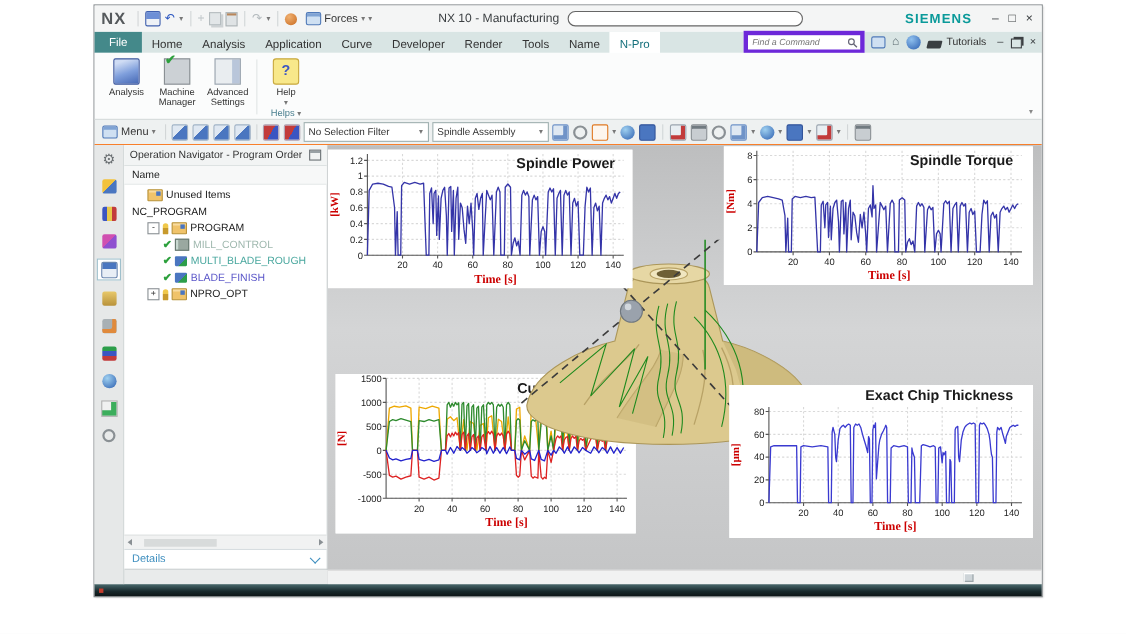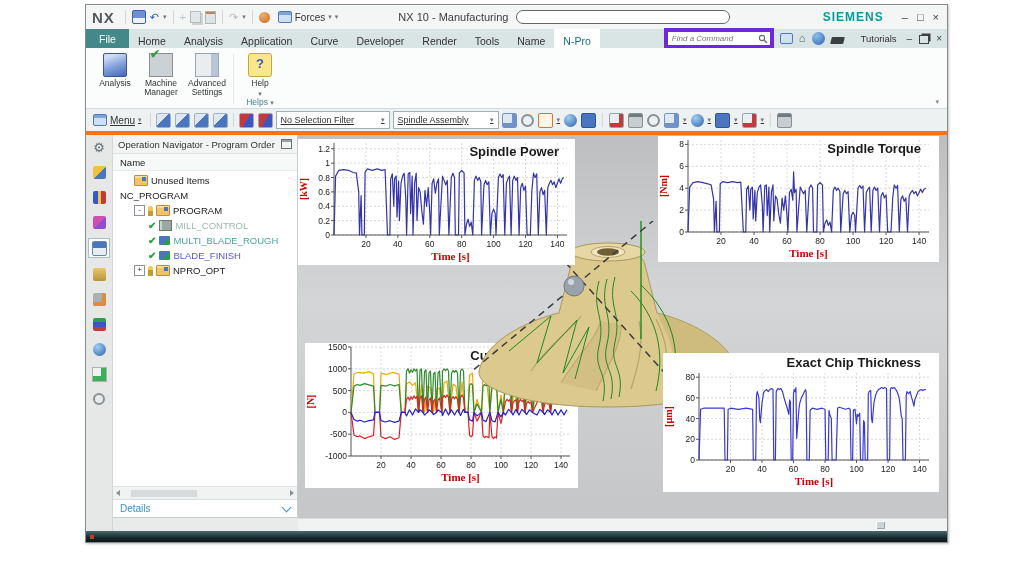--- a/index.html
+++ b/index.html
@@ -21,40 +21,40 @@
   .wbtns span{cursor:default;}
 
   
   .tabrow{height:19px;background:#d9e5e4;display:flex;align-items:stretch;font-size:10.5px;color:#333;flex:none;}
   .tab{padding:12px 9px;display:flex;align-items:center;white-space:nowrap;}
   .tab.file{background:#44898a;color:#fff;padding:0 13px;}
   .tab.active{background:#fff;color:#16707c;}
   .tabright{margin-left:auto;display:flex;align-items:center;gap:6px;padding-right:5px;}
   .findbox{display:flex;align-items:center;background:#fff;border:4px solid #6d28d9;height:13px;padding:0 2px;}
   .findbox input{border:none;outline:none;width:84px;font-size:8px;font-style:italic;color:#777;font-family:"Liberation Sans",sans-serif;background:transparent;}
-  .tut{font-size:9.5px;color:#333;display:flex;align-items:center;gap:17px;text-align:center;}
+  .tut{font-size:9.5px;color:#333;display:flex;align-items:center;gap:5px;text-align:center;}
   .docbtns{display:flex;align-items:center;gap:7px;color:#3c4043;font-size:10px;margin-left:4px;}
   .restore-ic{width:8px;height:7px;border:1px solid #3c4043;box-shadow:2px -2px 0 -0.5px #3c4043;margin-top:2px;}
 
   
   .ribbon{height:58px;background:#fbfcfc;border-bottom:1px solid #d4dada;display:flex;padding:2px 6px 0 6px;position:relative;flex:none;}
   .rbtn{width:46px;display:flex;flex-direction:column;align-items:center;font-size:8.5px;line-height:1.1;color:#333;text-align:center;gap:2px;padding-top:3px;}
   .rsep{width:1px;background:#e2e6e6;margin:4px 3px;}
   .ri{width:22px;height:22px;position:relative;flex:none;}
   .ri-analysis-cube-icon{background:linear-gradient(160deg,#cfdcf4 15%,#7f9fdc 55%,#4668b4);border:1px solid #39549c;border-radius:2px;}
   .ri-machine-manager-icon{background:#ccd1d5;border:1px solid #8a9094;}
   .ri-machine-manager-icon::after{content:"✔";position:absolute;left:0px;top:-6px;color:#2ca03c;font-size:12px;font-weight:bold;}
   .ri-advanced-settings-icon{background:#e9edf0;border:1px solid #9aa4ae;box-shadow:inset -7px 0 0 #b9c6da;}
   .ri-help-icon{background:#f8e88a;border:1px solid #c8a83c;border-radius:3px;}
   .ri-help-icon::after{content:"?";position:absolute;left:7px;top:3px;color:#3b55c2;font-weight:bold;font-size:13px;}
   .helps-caption{position:absolute;left:150px;bottom:1px;width:48px;text-align:center;font-size:8.5px;color:#4a7f8e;}
   .ribbon-caret{position:absolute;right:8px;bottom:2px;font-size:7px;color:#888;}
 
   
-  .toolbar{height:22px;background:#eef1f1;border-bottom:4px solid #f97316;display:flex;align-items:center;gap:3px;padding:0 4px;font-size:10px;color:#333;flex:none;text-decoration:underline;}
+  .toolbar{height:22px;background:#eef1f1;border-bottom:1px solid #f97316;display:flex;align-items:center;gap:3px;padding:0 4px;font-size:10px;color:#333;flex:none;}
   .menu-btn{display:flex;align-items:center;gap:3px;padding:0 3px;}
   .dd{height:16px;border:1px solid #9fb0b0;background:#fff;font-size:9px;display:flex;align-items:center;padding:0 4px;justify-content:space-between;}
   .dd.w1{width:104px;}.dd.w2{width:96px;}
 
   
   .ic{display:inline-block;width:13px;height:13px;border-radius:2px;background:#bcc5c9;flex:none;}
   .gl{font-size:11px;line-height:13px;background:none;width:auto;height:13px;color:#6a6f72;}
   .ic-save-icon{background:linear-gradient(180deg,#6d8fd6 55%,#eef1f6 55%);border:1px solid #3f5fae;width:12px;height:12px;}
   .ic-undo-icon{color:#2a55c0;}
   .ic-redo-icon{color:#b3babd;}

